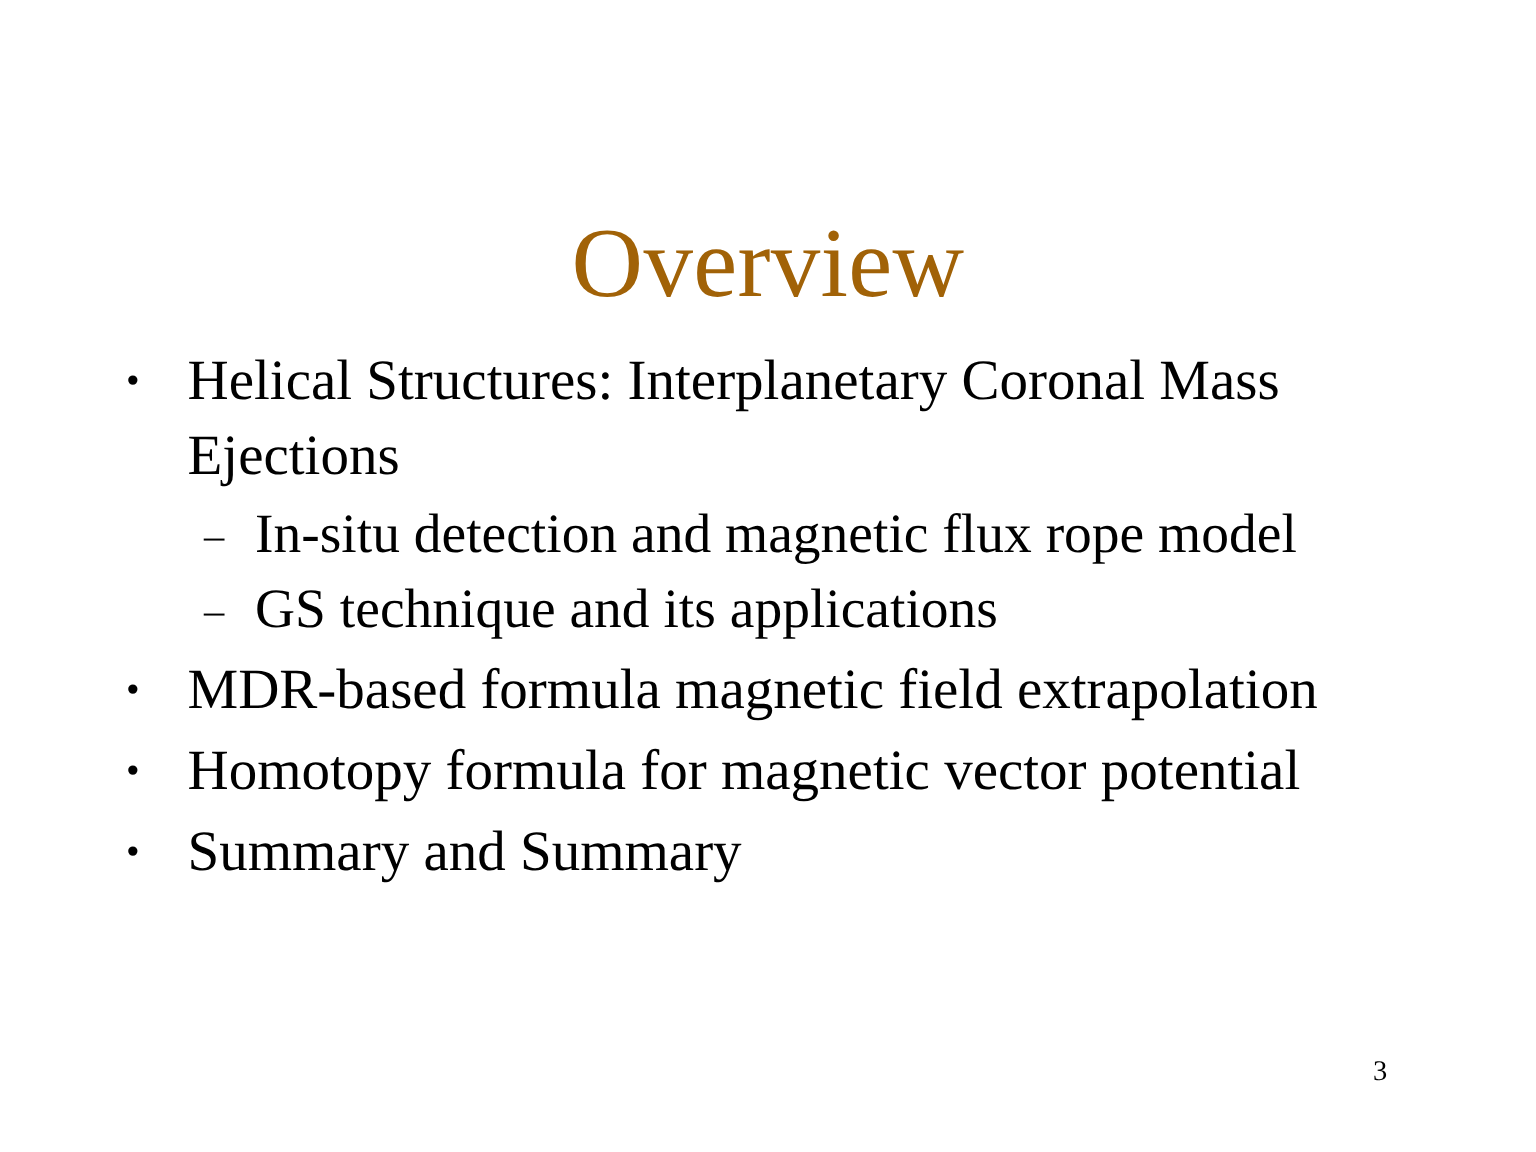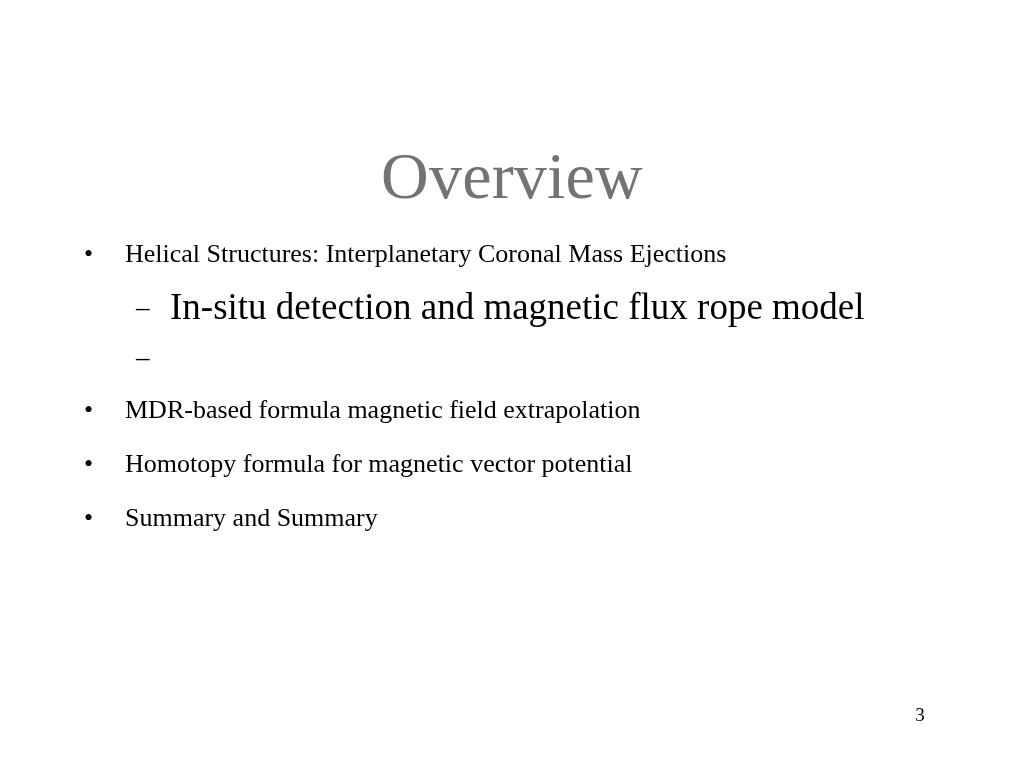--- a/index.html
+++ b/index.html
@@ -28,21 +28,21 @@
   .slide-title {
     position: absolute;
     left: 0;
     top: 96px;
     width: 1024px;
     text-align: center;
     font-size: 66px;
     line-height: 72px;
     font-weight: normal;
     letter-spacing: 0.2px;
-    color: #737373;
+    color: #a16207;
     white-space: nowrap;
   }
 
   
   .body-block {
     position: absolute;
     left: 78px;
     top: 229px;
     width: 868px;
   }
@@ -63,21 +63,21 @@
     flex: 0 0 auto;
     width: 47px;
     font-size: 26px;
     line-height: 50px;
     text-align: left;
     padding-left: 6px;
     box-sizing: border-box;
   }
   .level1 .btext {
     flex: 1 1 auto;
-    font-size: 26px;
+    font-size: 38px;
     line-height: 50px;
   }
 
   
   .level2 {
     font-size: 31px;
     line-height: 48px;
     margin-bottom: 2px;
   }
   .level2 .marker {
@@ -125,20 +125,21 @@
       <span class="btext">Helical Structures: Interplanetary Coronal Mass Ejections</span>
     </div>
 
     <div class="bullet-row level2 gap-before">
       <span class="marker">–</span>
       <span class="btext">In-situ detection and magnetic flux rope model</span>
     </div>
 
     <div class="bullet-row level2">
       <span class="marker">–</span>
+      <span class="btext">GS technique and its applications</span>
     </div>
 
     <div class="bullet-row level1 gap-before">
       <span class="marker">•</span>
       <span class="btext">MDR-based formula magnetic field extrapolation</span>
     </div>
 
     <div class="bullet-row level1">
       <span class="marker">•</span>
       <span class="btext">Homotopy formula for magnetic vector potential</span>

